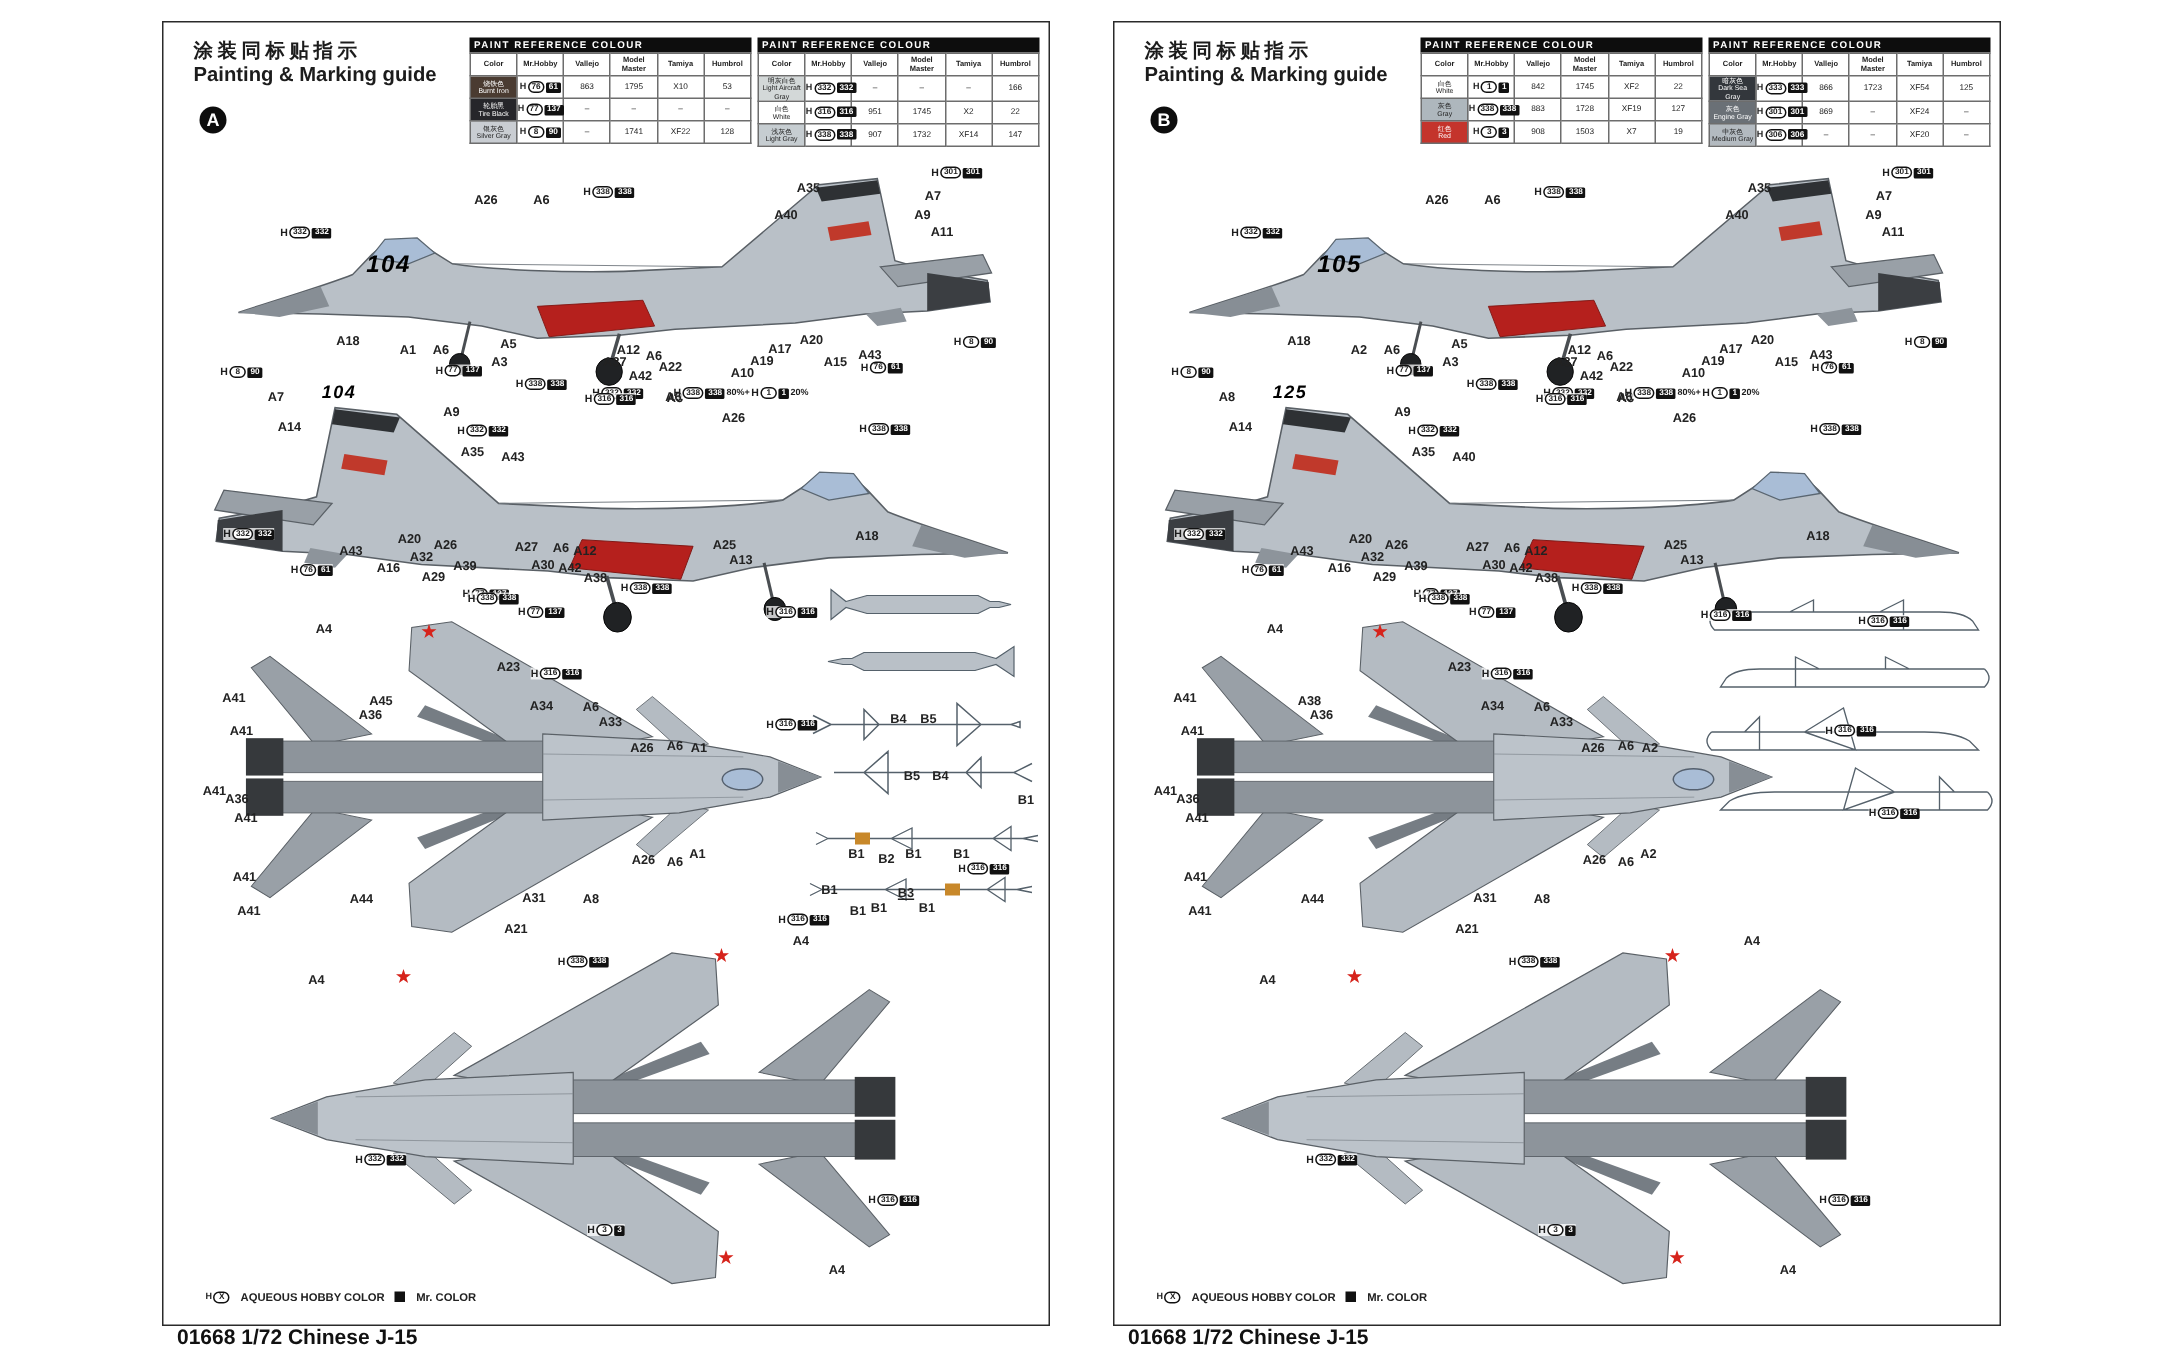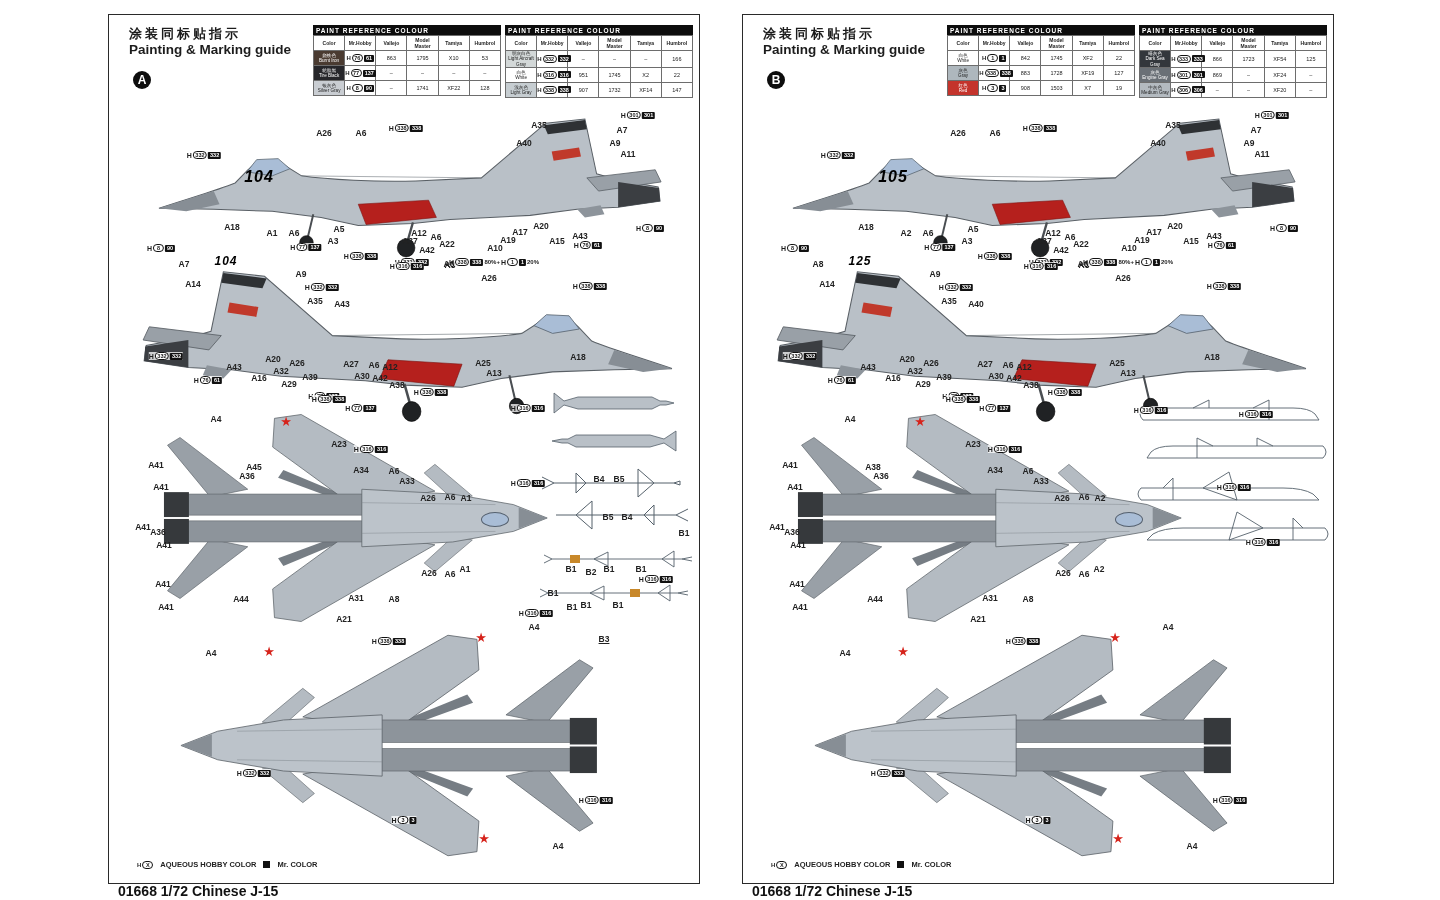--- a/index.html
+++ b/index.html
@@ -309,21 +309,21 @@
       <span class="callout" style="left: 518px; top: 502px;">B4</span>
       <span class="callout" style="left: 575px; top: 518px;">B1</span>
       <span class="callout" style="left: 462px; top: 554px;">B1</span>
       <span class="callout" style="left: 482px; top: 557px;">B2</span>
       <span class="callout" style="left: 500px; top: 554px;">B1</span>
       <span class="callout" style="left: 532px; top: 554px;">B1</span>
       <span class="pchip" style="left: 547px; top: 564px;">H<span class="hn">316</span><span class="cnb">316</span></span>
       <span class="callout" style="left: 444px; top: 578px;">B1</span>
       <span class="callout" style="left: 463px; top: 592px;">B1</span>
       <span class="callout" style="left: 477px; top: 590px;">B1</span>
-      <span class="callout" style="left: 495px; top: 624px; text-decoration: underline;">B3</span>
+      <span class="callout" style="left: 495px; top: 580px; text-decoration: underline;">B3</span>
       <span class="callout" style="left: 509px; top: 590px;">B1</span>
       <span class="pchip" style="left: 427px; top: 598px;">H<span class="hn">316</span><span class="cnb">316</span></span>
     </div>
 
   <div class="legend">
     <span class="chip">H<span class="hn">X</span></span>
     <span>AQUEOUS HOBBY COLOR</span>
     <span class="sq"></span>
     <span>Mr. COLOR</span>
   </div>

